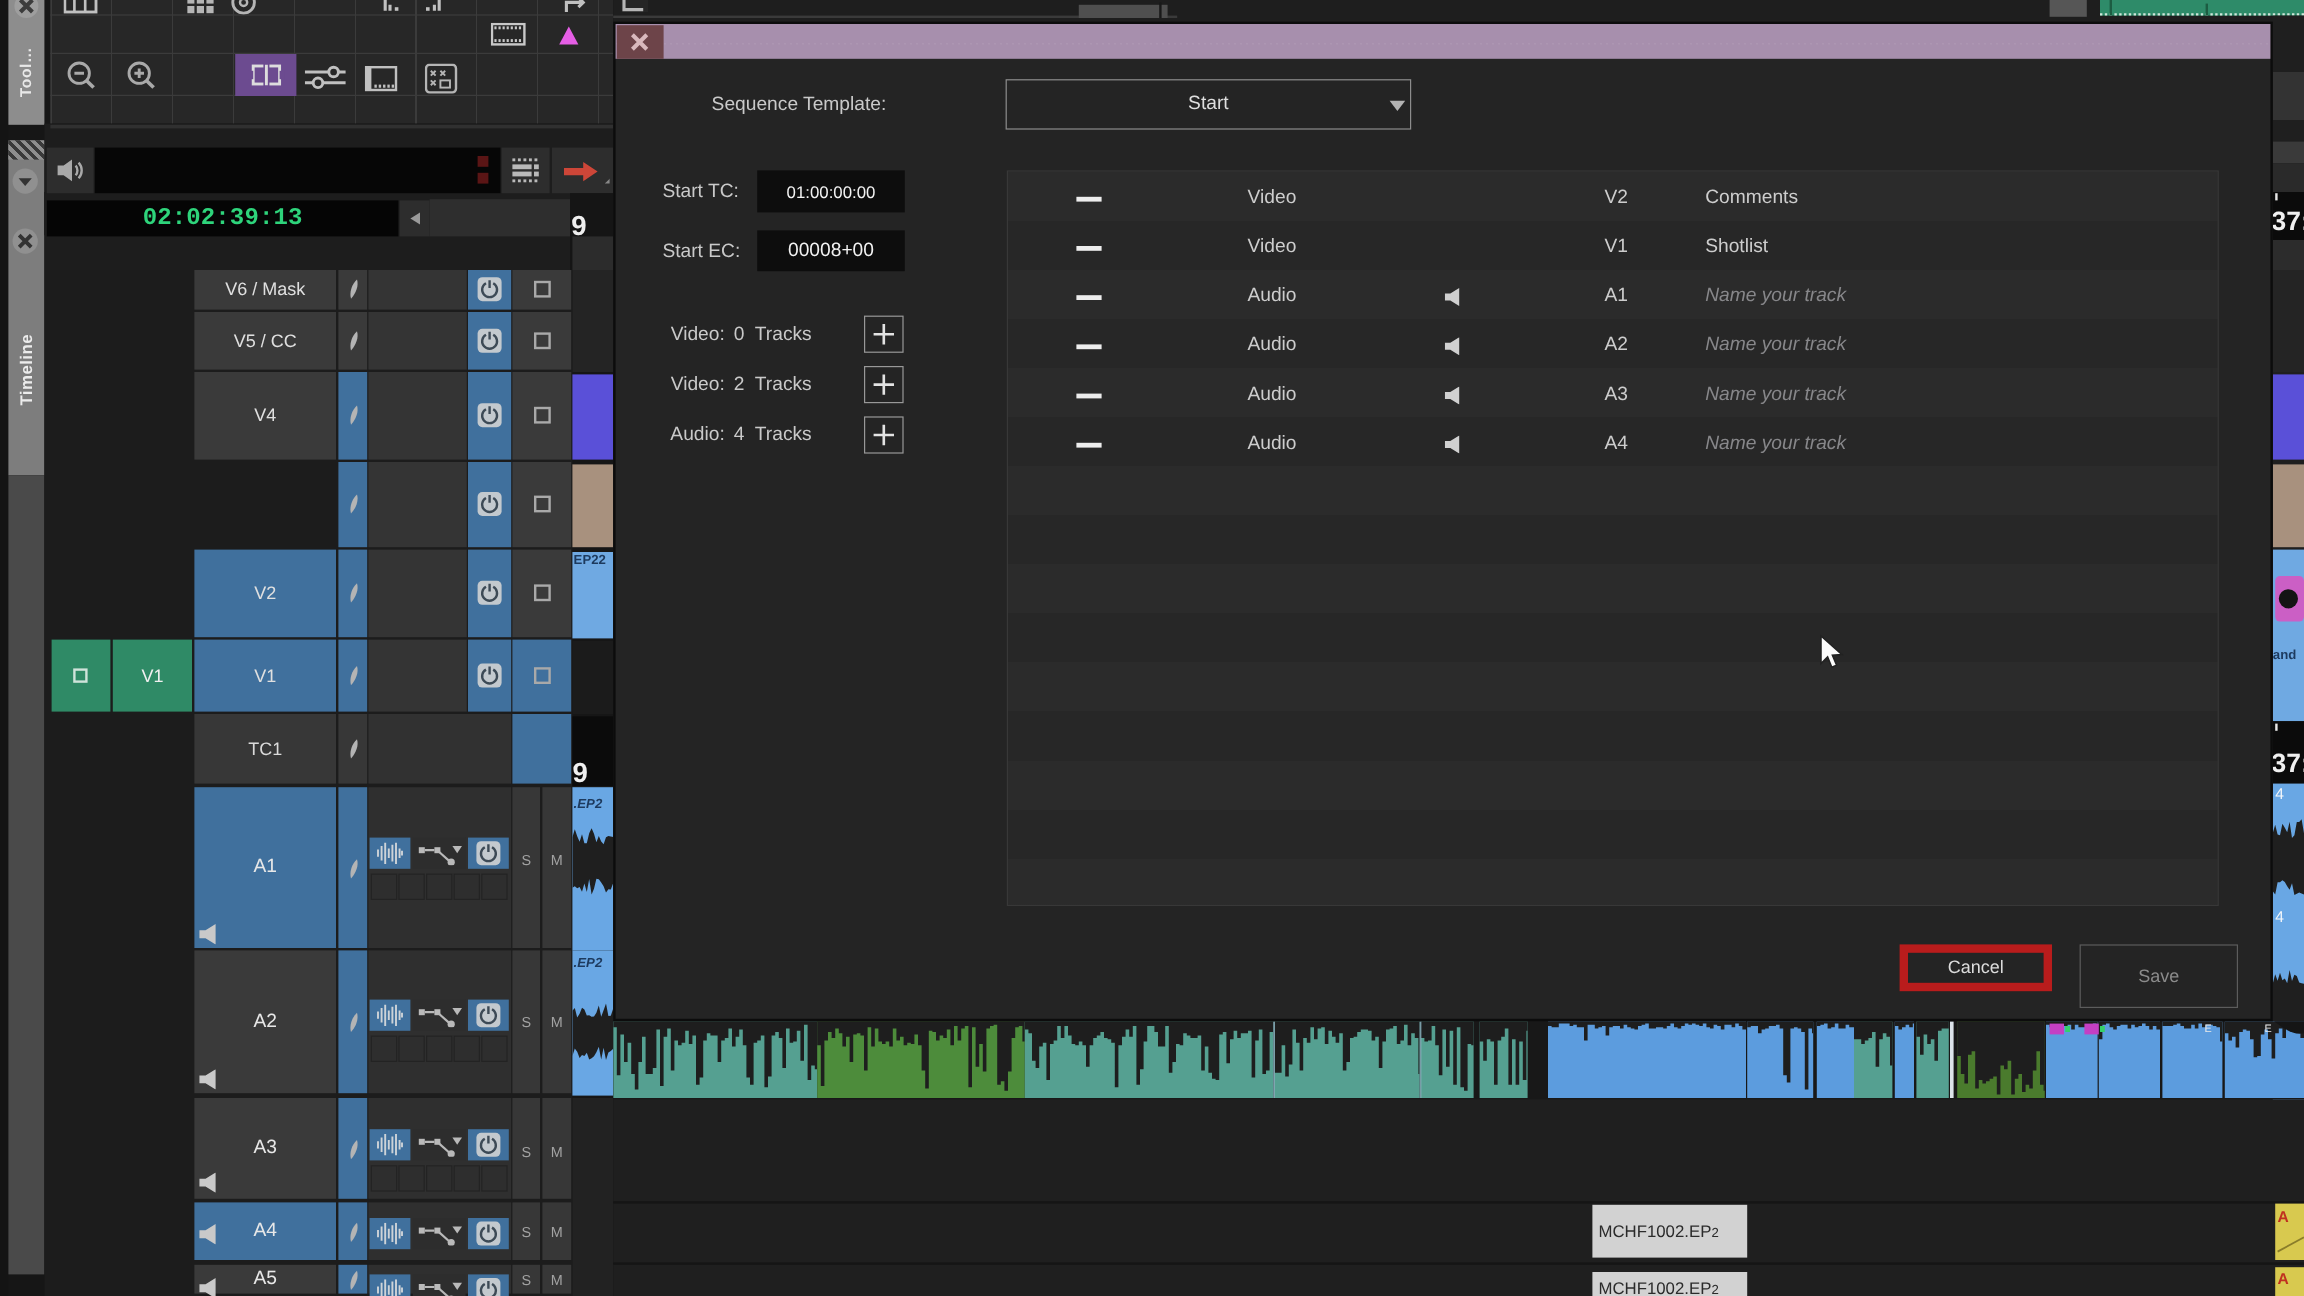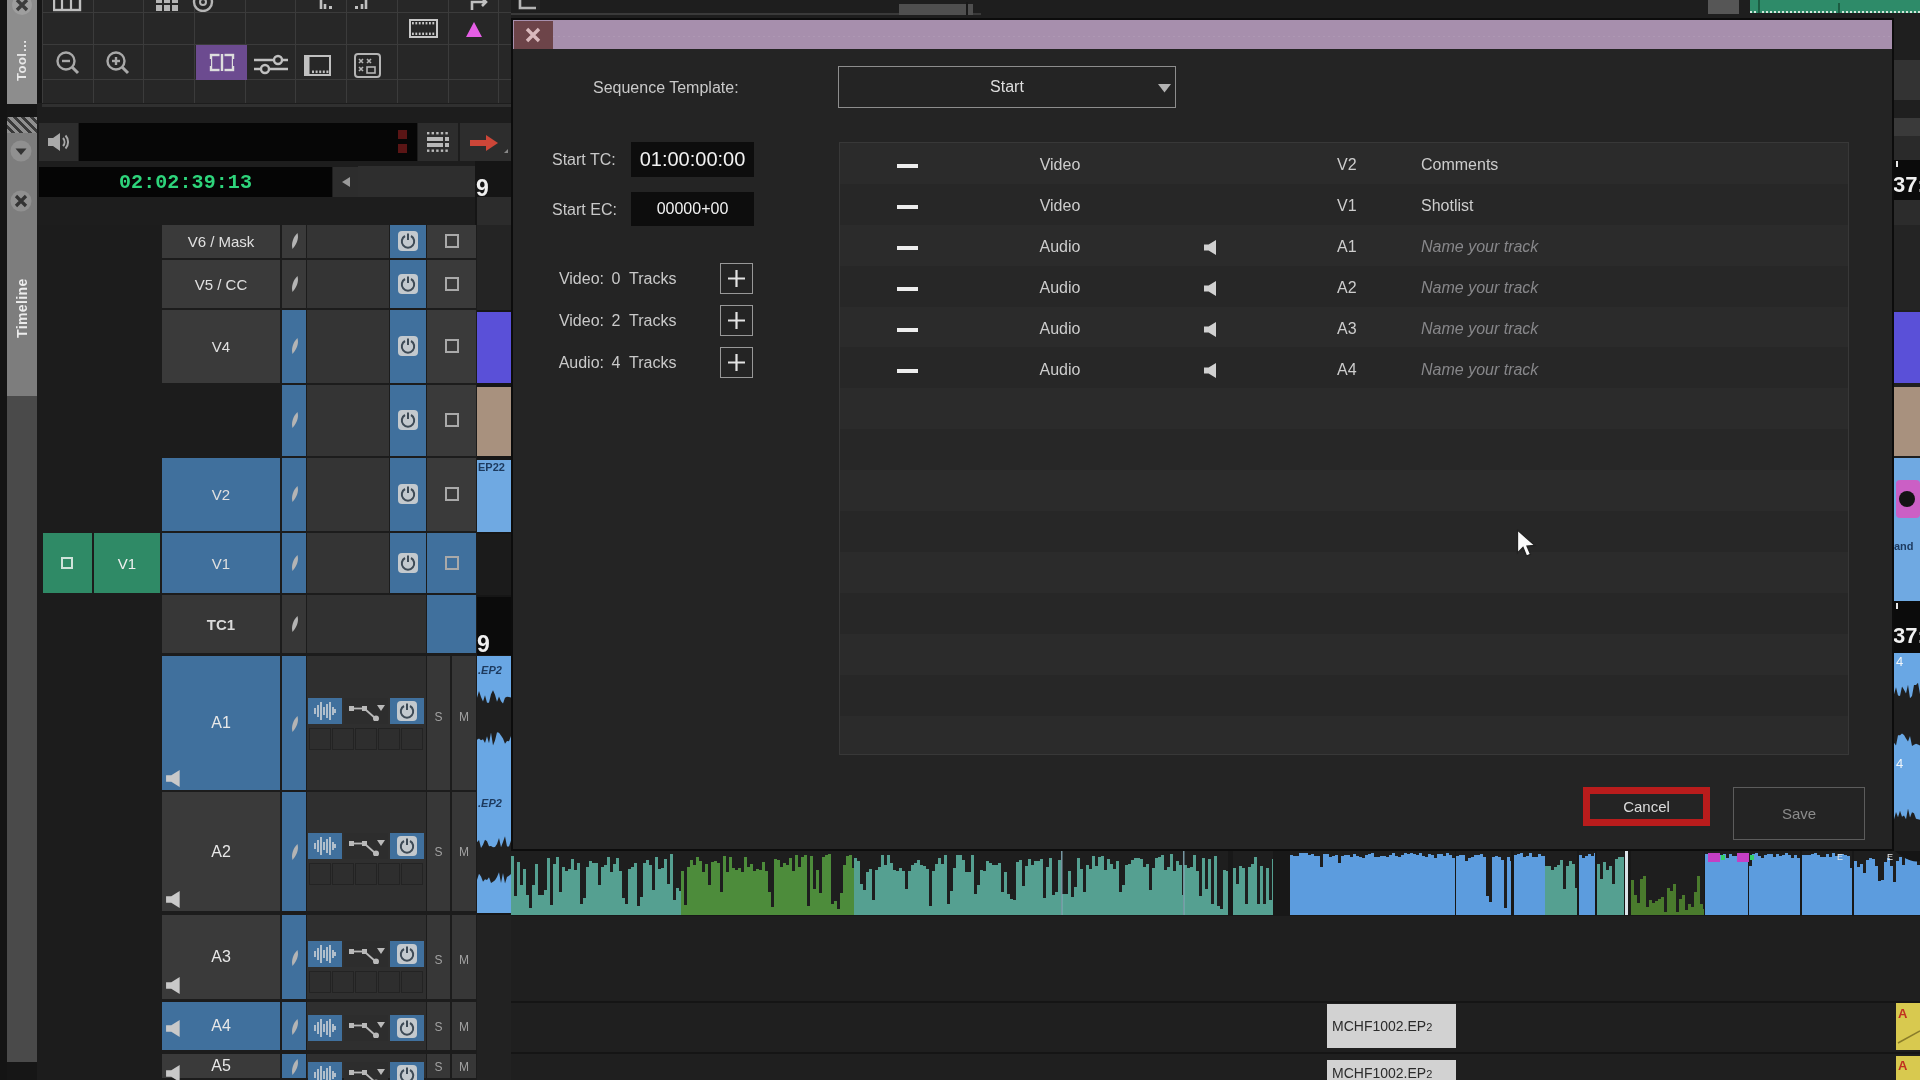--- a/index.html
+++ b/index.html
@@ -239,21 +239,21 @@
     </svg>
 <div class="" style="left:307px;top:533px;width:82px;height:60px;background:#343434;"></div>
 <div class="" style="left:390px;top:533px;width:36px;height:60px;background:#40709d;"></div>
 <div style="left:398px;top:553px;width:20px;height:20px;background:#c3c9ce;border-radius:4px;"></div>
 <svg style="left:398px;top:553px" width="20" height="20">
       <path d="M7 5 A6.2 6.2 0 1 0 13 5" stroke="#3d4a56" stroke-width="2" fill="none"></path>
       <line x1="10" y1="2.5" x2="10" y2="9" stroke="#3d4a56" stroke-width="2"></line>
     </svg>
 <div class="" style="left:427px;top:533px;width:49px;height:60px;background:#40709d;"></div>
 <div style="left:445px;top:556px;width:14px;height:14px;border:2.4px solid #a9a9a9;"></div>
-<div class="c" style="left:162px;top:595px;width:118px;height:58px;background:#373737;color:#dadada;font-size:15px;font-weight:bold;">TC1</div>
+<div class="c" style="left:162px;top:595px;width:118px;height:58px;background:#373737;color:#dadada;font-size:15px;">TC1</div>
 <div class="" style="left:282px;top:595px;width:24px;height:58px;background:#373737;"></div>
 <svg style="left:288px;top:615px" width="13" height="19">
       <path d="M9.5 1 C11 6 9 12 4.5 17 C3 12 5 5 9.5 1 Z" fill="#b4b4b4"></path>
     </svg>
 <div class="" style="left:307px;top:595px;width:119px;height:58px;background:#313131;"></div>
 <div class="" style="left:427px;top:595px;width:49px;height:58px;background:#40709d;"></div>
 <div class="" style="left:43px;top:533px;width:49px;height:60px;background:#2f8a66;"></div>
 <div class="c" style="left:94px;top:533px;width:66px;height:60px;background:#2f8a66;color:#f0f0f0;font-size:15px;">V1</div>
 <div style="left:61px;top:557px;width:12px;height:12px;border:2.4px solid #cfe3da;"></div>
 <div class="c" style="left:162px;top:656px;width:118px;height:134px;background:#40709d;color:#e8e8e8;font-size:16px;">A1</div>
@@ -601,23 +601,23 @@
 <div class="" style="left:514px;top:21px;width:39px;height:28px;background:#6d4449;"></div>
 <svg style="left:524px;top:27px" width="18" height="16">
       <path d="M3 2 L15 14 M15 2 L3 14" stroke="#d9b9bd" stroke-width="3.4"></path>
     </svg>
 <div class="" style="left:593px;top:79px;width:200px;height:20px;color:#c9c9c9;font-size:16px;">Sequence Template:</div>
 <div class="c" style="left:838px;top:66px;width:338px;height:42px;border:1px solid #8d8d8d;color:#dedede;font-size:16px;">Start</div>
 <svg style="left:1157px;top:83px" width="16" height="11">
       <path d="M1 1 L14 1 L7.5 9.5 Z" fill="#b3b3b3"></path>
     </svg>
 <div class="" style="left:552px;top:151px;width:100px;height:20px;color:#c9c9c9;font-size:16px;">Start TC:</div>
-<div class="c" style="left:631px;top:142px;width:123px;height:35px;background:#0d0d0d;color:#f2f2f2;font-size:20px;">01:00:00:00</div>
+<div class="c" style="left:631px;top:142px;width:123px;height:35px;background:#0d0d0d;color:#f2f2f2;font-size:14px;">01:00:00:00</div>
 <div class="" style="left:552px;top:201px;width:100px;height:20px;color:#c9c9c9;font-size:16px;">Start EC:</div>
-<div class="c" style="left:631px;top:192px;width:123px;height:34px;background:#0d0d0d;color:#f2f2f2;font-size:16px;">00000+00</div>
+<div class="c" style="left:631px;top:192px;width:123px;height:34px;background:#0d0d0d;color:#f2f2f2;font-size:16px;">00008+00</div>
 <div class="" style="left:520px;top:270px;width:84px;height:20px;color:#c9c9c9;font-size:16px;text-align:right;">Video:</div>
 <div class="" style="left:606px;top:270px;width:20px;height:20px;color:#c9c9c9;font-size:16px;text-align:center;">0</div>
 <div class="" style="left:629px;top:270px;width:70px;height:20px;color:#c9c9c9;font-size:16px;">Tracks</div>
 <div class="" style="left:720px;top:263px;width:33px;height:31px;border:1px solid #989898;"></div>
 <svg style="left:727px;top:269px" width="19" height="19">
       <path d="M9.5 1 L9.5 18 M1 9.5 L18 9.5" stroke="#e3e3e3" stroke-width="2.2"></path>
     </svg>
 <div class="" style="left:520px;top:312px;width:84px;height:20px;color:#c9c9c9;font-size:16px;text-align:right;">Video:</div>
 <div class="" style="left:606px;top:312px;width:20px;height:20px;color:#c9c9c9;font-size:16px;text-align:center;">2</div>
 <div class="" style="left:629px;top:312px;width:70px;height:20px;color:#c9c9c9;font-size:16px;">Tracks</div>

